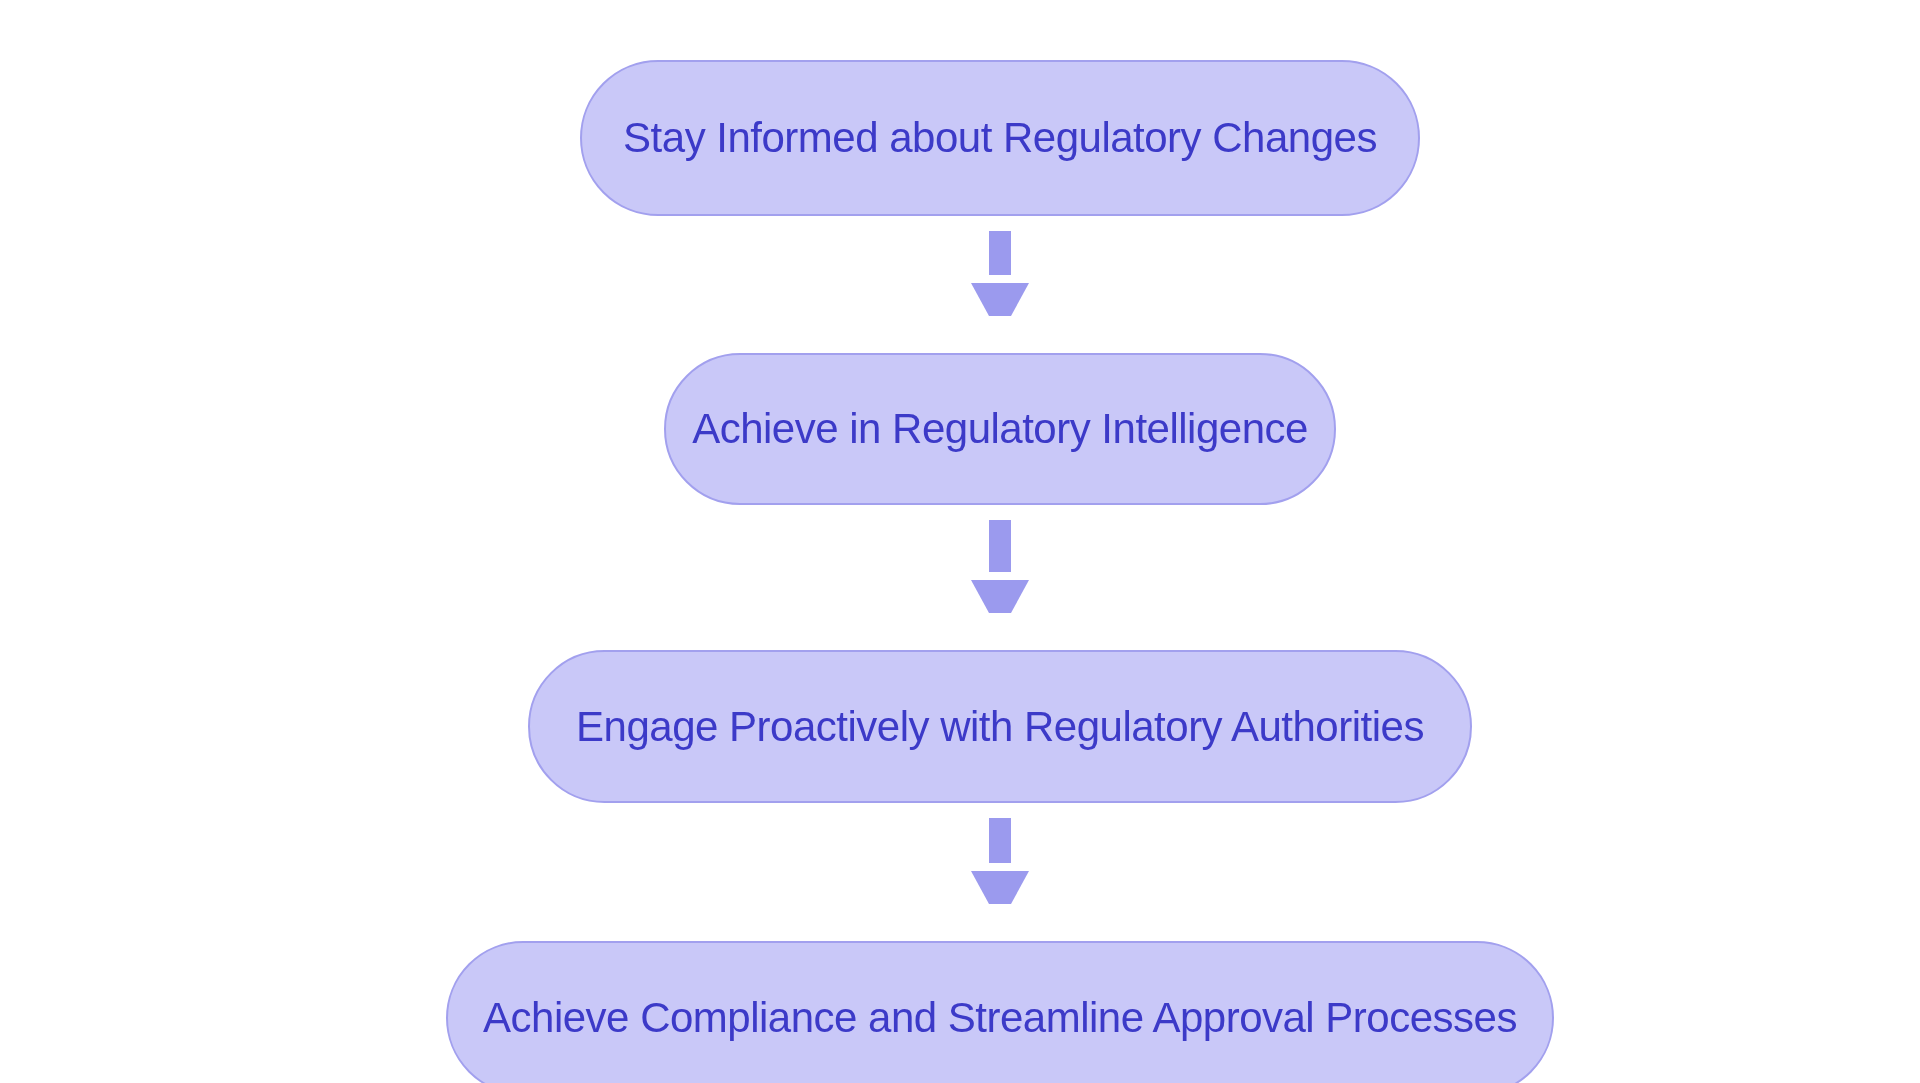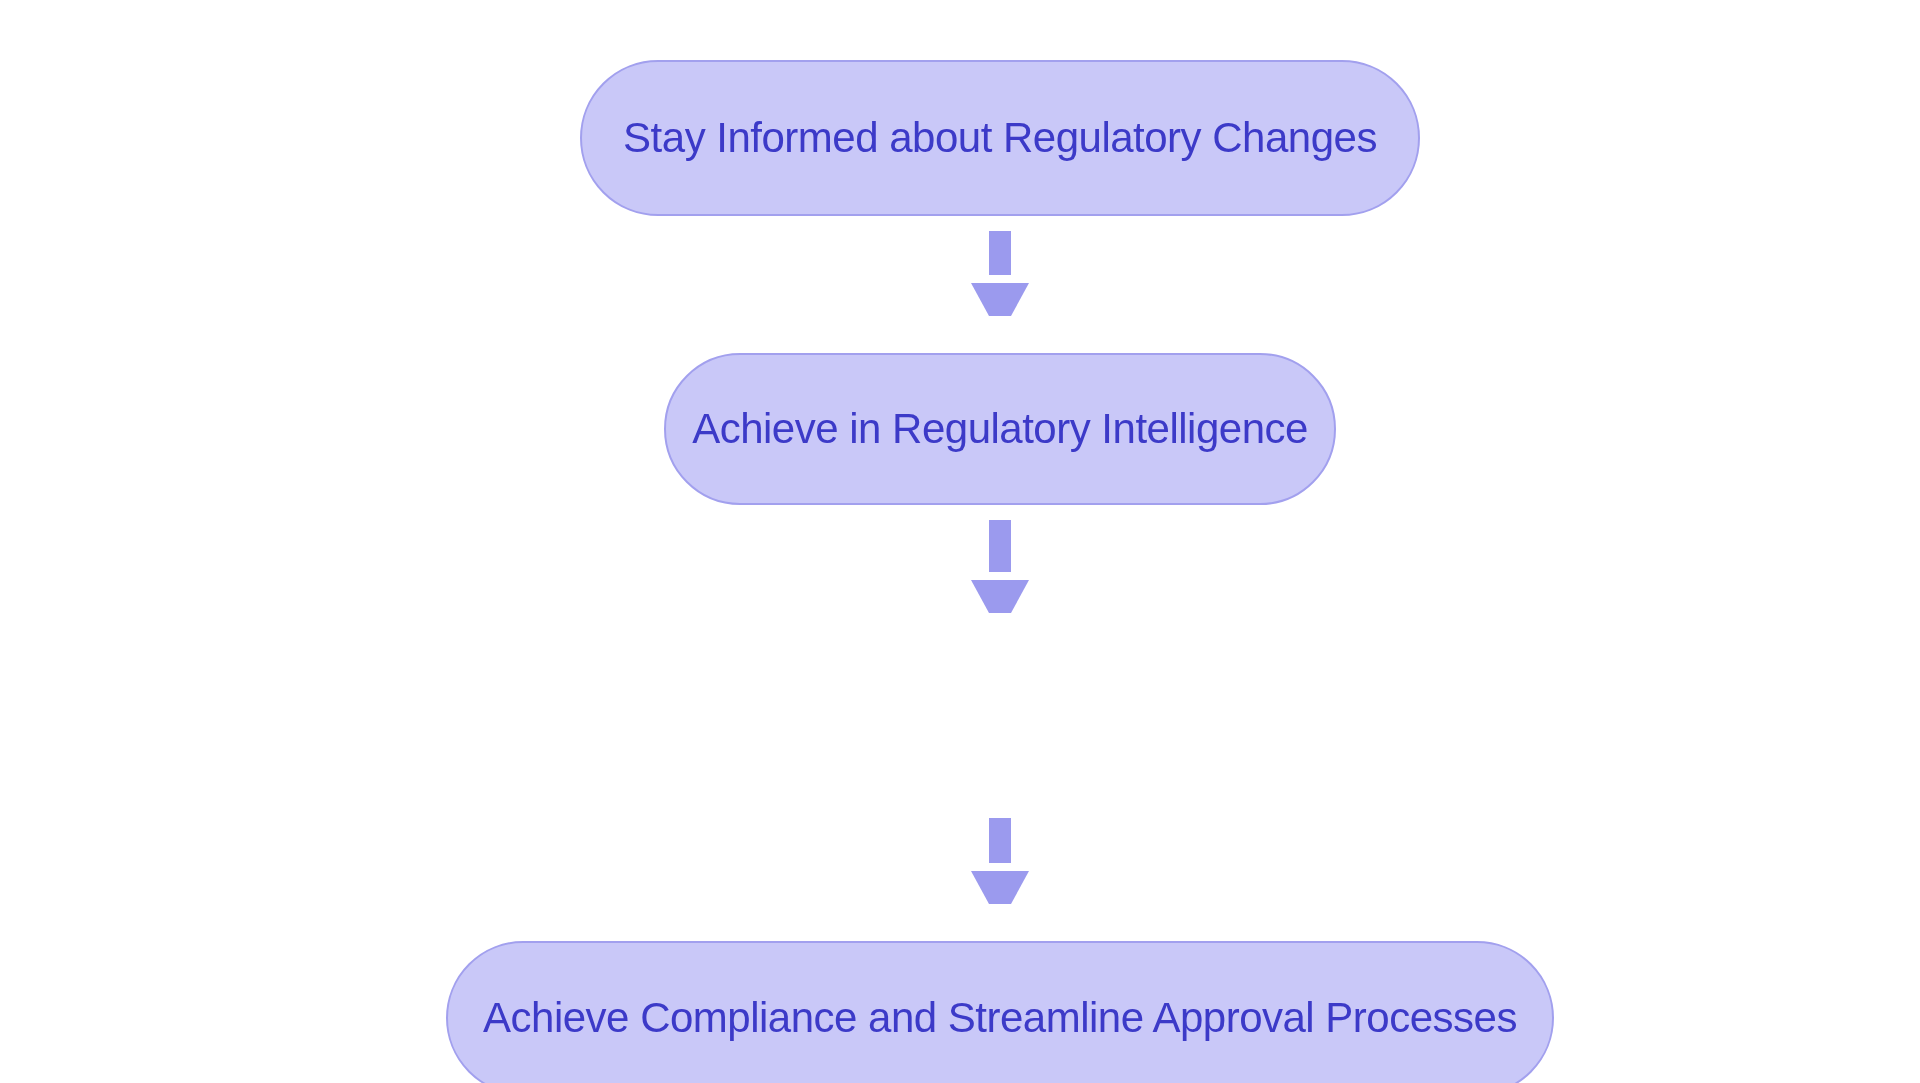--- a/index.html
+++ b/index.html
@@ -75,20 +75,23 @@
 
   <div class="flow-node node-2">
     <span>Achieve in Regulatory Intelligence</span>
   </div>
 
   <div class="flow-arrow arrow-2">
     <div class="arrow-line"></div>
     <div class="arrow-head"></div>
   </div>
 
+  <div class="flow-node node-3">
+    <span>Engage Proactively with Regulatory Authorities</span>
+  </div>
 
   <div class="flow-arrow arrow-3">
     <div class="arrow-line"></div>
     <div class="arrow-head"></div>
   </div>
 
   <div class="flow-node node-4">
     <span>Achieve Compliance and Streamline Approval Processes</span>
   </div>
 

